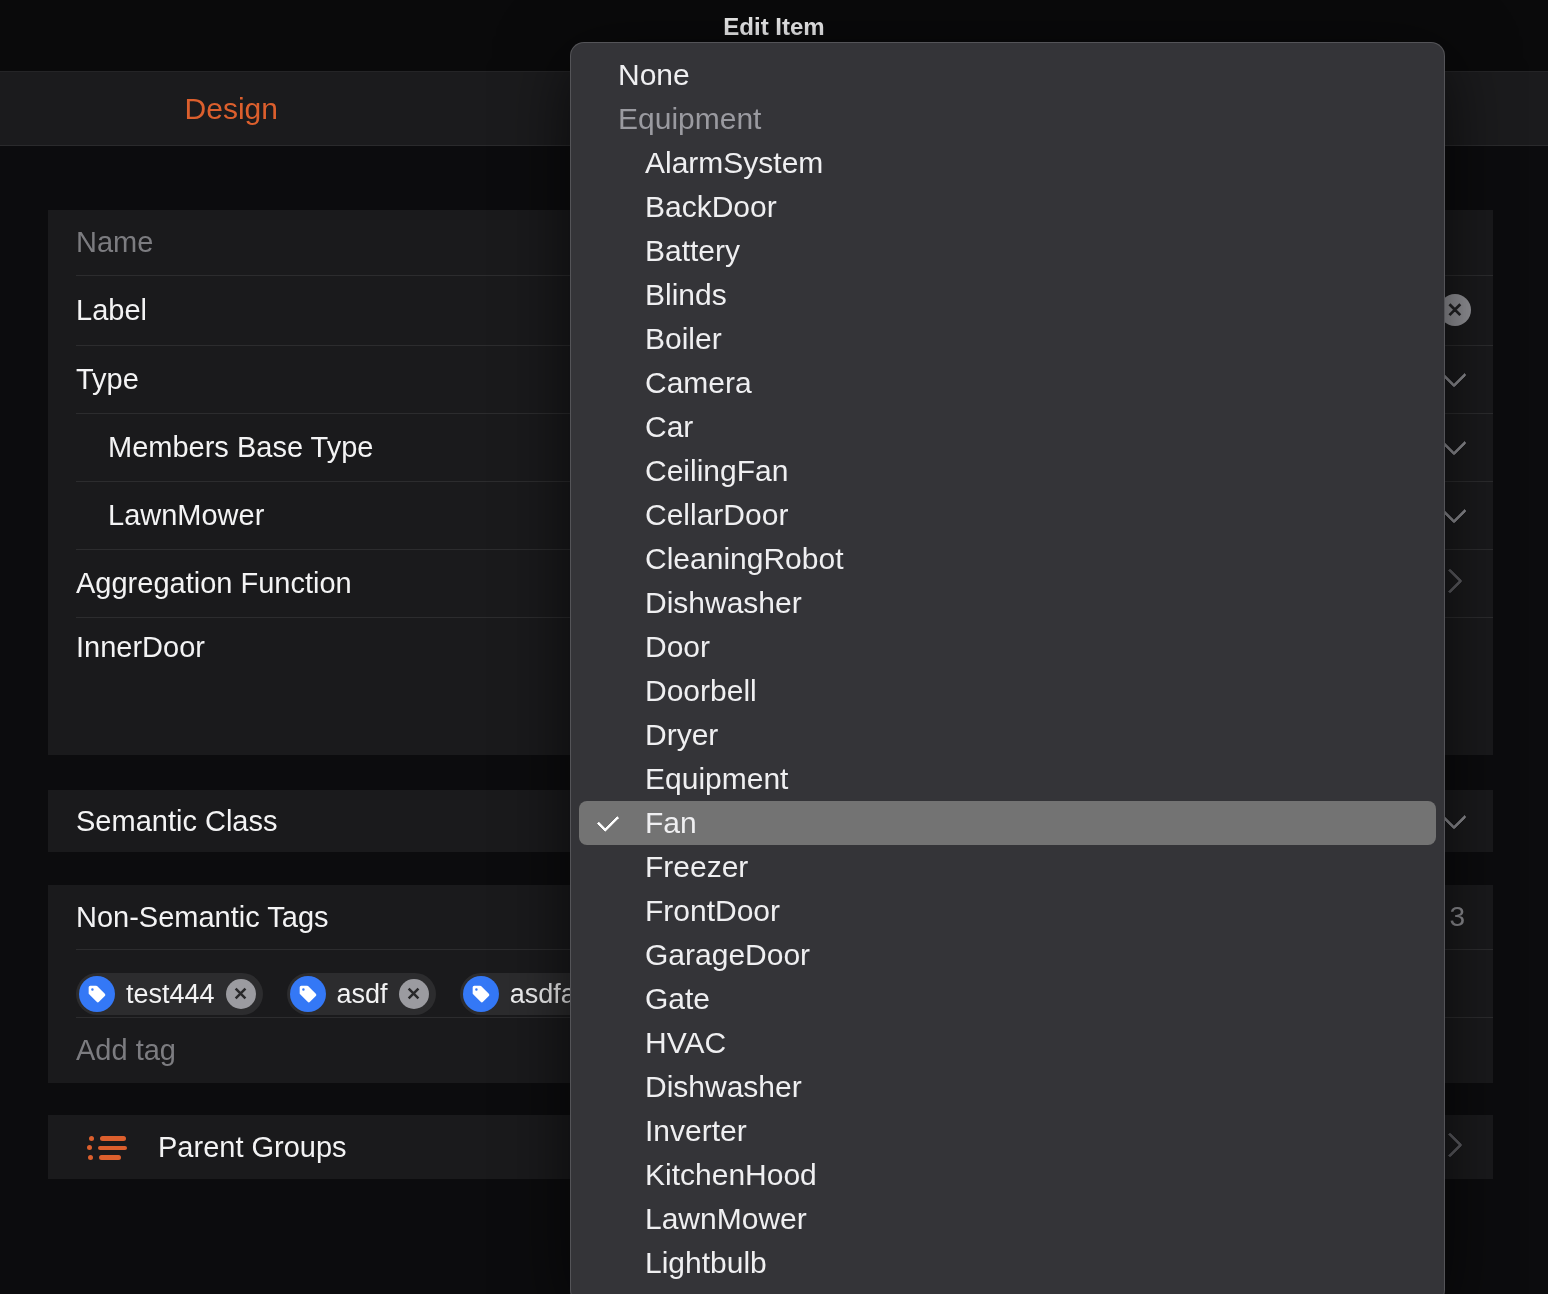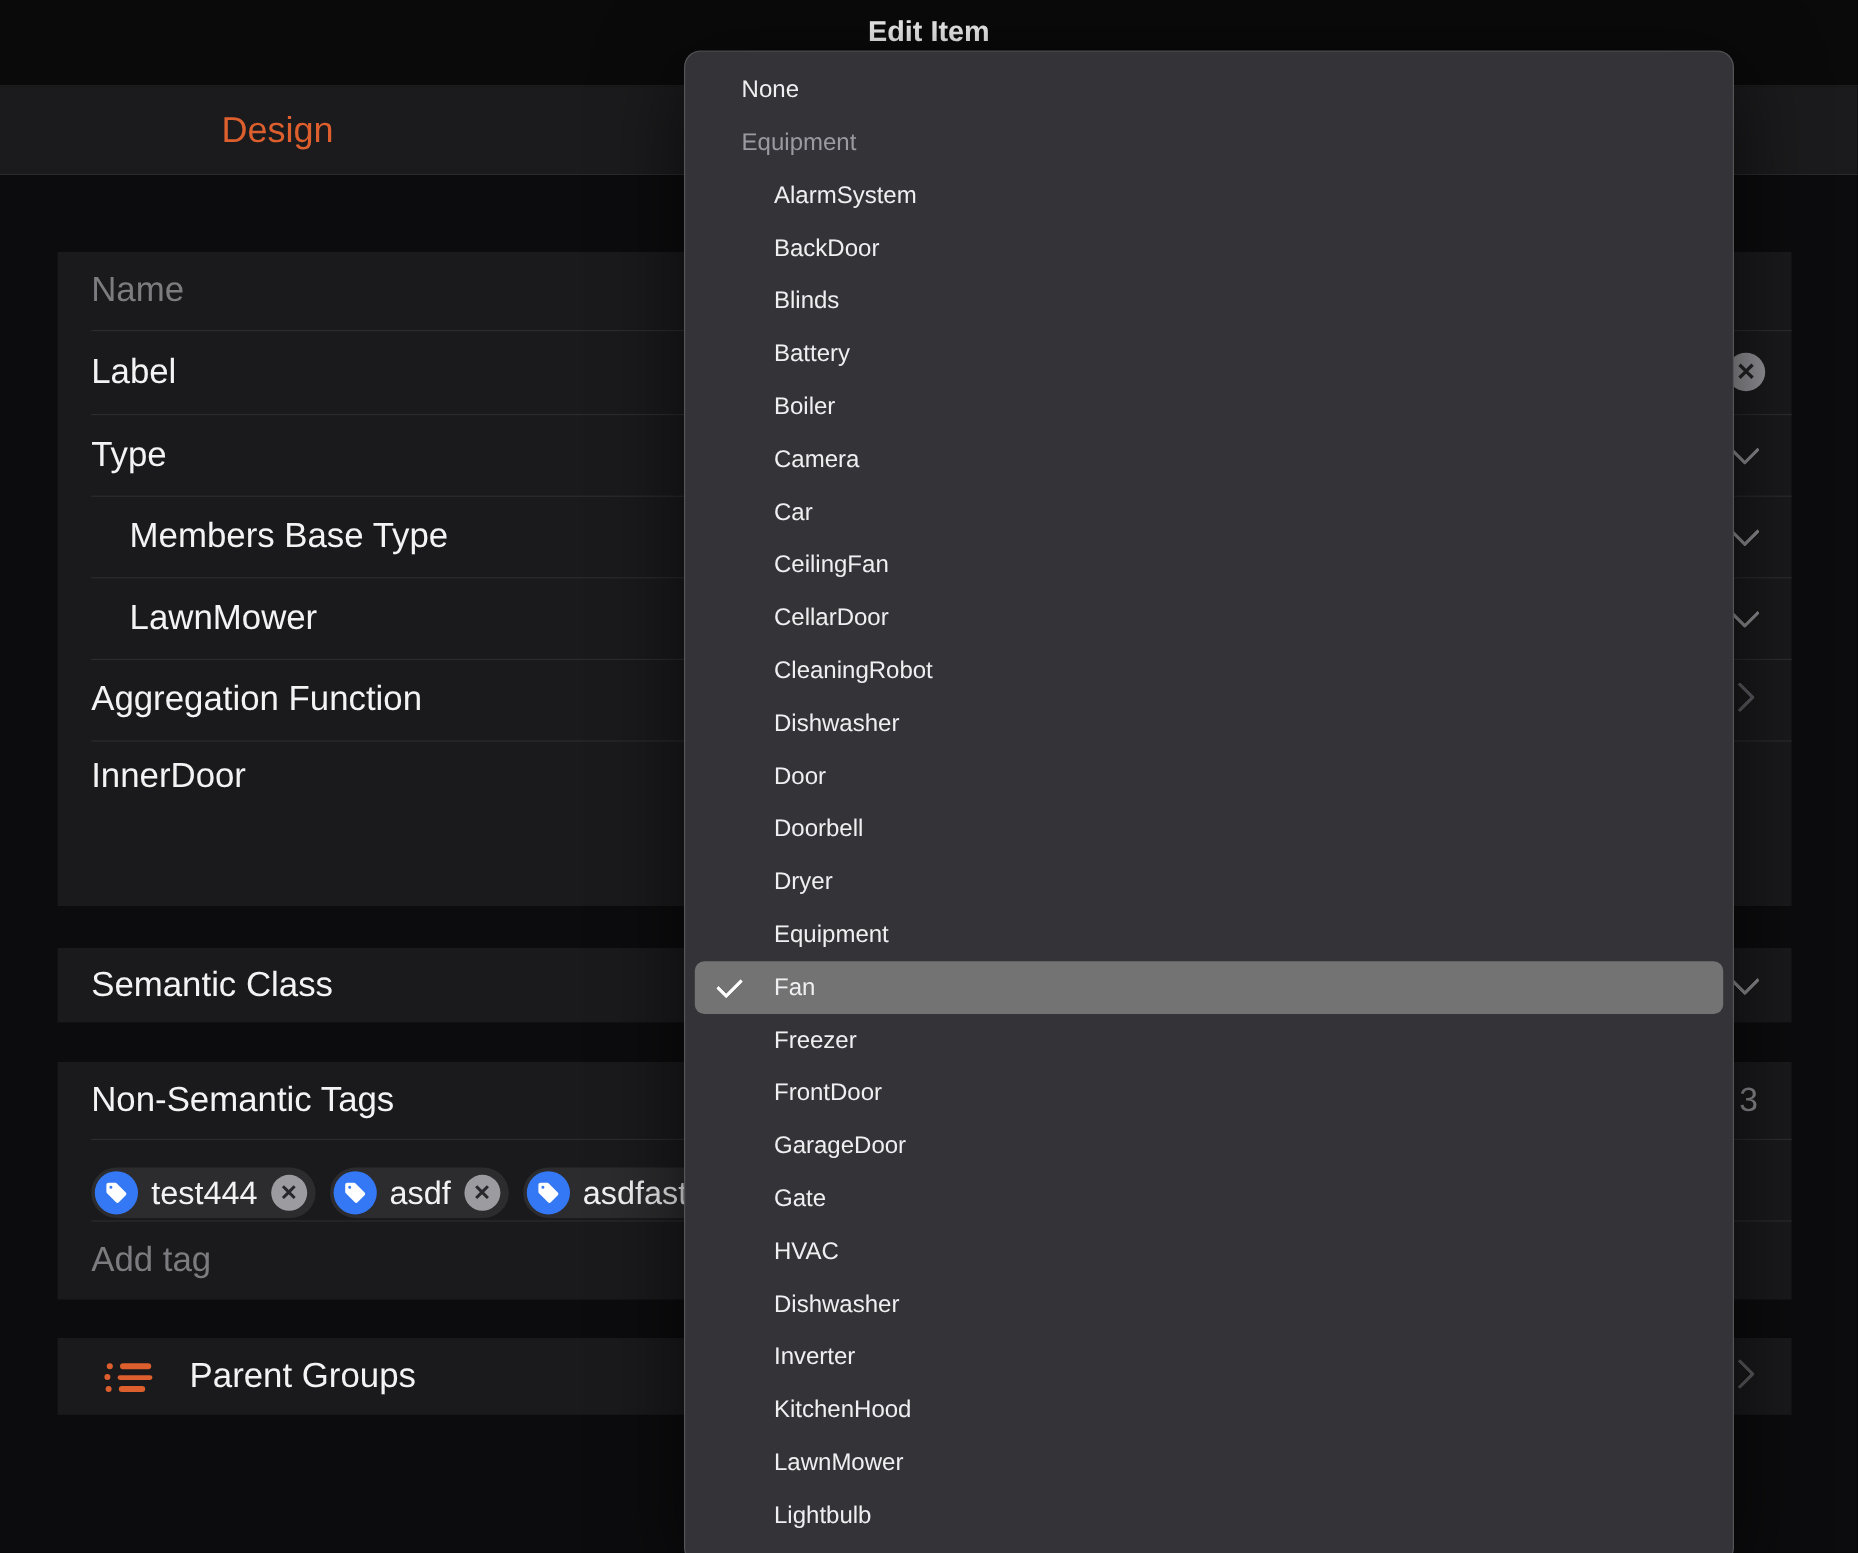--- a/index.html
+++ b/index.html
@@ -34,21 +34,21 @@
     display:flex;align-items:center;justify-content:center;font-size:20px;font-weight:700;}
   .clear-btn::before{content:'\2715';}
   .chev{position:absolute;top:50%;width:15px;height:15px;border-top:3.5px solid #5d5d62;
     border-right:3.5px solid #5d5d62;border-radius:2px;}
   .chev-r{right:34px;margin-top:-11px;transform:rotate(45deg);}
   .chev-d{right:30px;margin-top:-13px;transform:rotate(135deg);border-color:#8e8e93;}
   .tag-count{position:absolute;right:28px;top:50%;transform:translateY(-50%);
     font-size:28px;color:#8e8e93;}
 
   
-  .pills{display:flex;gap:12px;align-items:center;margin-top:22px;}
+  .pills{display:flex;gap:24px;align-items:center;margin-top:22px;}
   .pill{display:inline-flex;align-items:center;height:42px;background:#2c2c2e;border-radius:22px;
     padding:0 7px 0 3px;flex:none;}
   .pill-ico{width:36px;height:36px;border-radius:50%;background:#3478f6;flex:none;
     display:flex;align-items:center;justify-content:center;}
   .pill-label{font-size:27px;color:#f2f2f3;margin:0 11px 0 11px;white-space:nowrap;}
   .pill-close{width:30px;height:30px;border-radius:50%;background:#9b9ba0;flex:none;
     display:flex;align-items:center;justify-content:center;font-size:18px;font-weight:700;color:#28282a;}
   .pill-close::before{content:'\2715';}
 
   
@@ -56,21 +56,21 @@
   .pg-icon i{display:block;position:relative;height:4.5px;border-radius:3px;background:#dc5f2d;margin:5px 0 5px 12px;}
   .pg-icon i::before{content:'';position:absolute;left:-11px;top:-0.25px;width:5px;height:5px;border-radius:50%;background:#dc5f2d;}
   .pg-icon i:nth-child(1){width:26px;}
   .pg-icon i:nth-child(2){width:29px;margin-left:10px;}
   .pg-icon i:nth-child(3){width:22px;margin-left:11px;}
 
   
   .dropdown{position:absolute;left:570px;top:42px;width:875px;height:1262px;box-sizing:border-box;
     background:#343438;border:1px solid rgba(255,255,255,0.16);border-radius:14px;
     box-shadow:0 14px 70px rgba(0,0,0,0.65);z-index:10;padding-top:10px;overflow:hidden;}
-  .dd-row{height:44px;display:flex;align-items:center;font-size:20px;color:#efeff1;box-sizing:border-box;}
+  .dd-row{height:44px;display:flex;align-items:center;font-size:30px;color:#efeff1;box-sizing:border-box;}
   .dd-row.lvl0{padding-left:47px;}
   .dd-row.lvl1{padding-left:74px;}
   .dd-row.group{color:#9a9aa0;}
   .dd-row.selected{position:relative;background:#737373;border-radius:8px;margin:0 8px;padding-left:66px;}
   .check{position:absolute;left:19px;top:50%;width:17px;height:9px;border-left:3.5px solid #fff;
     border-bottom:3.5px solid #fff;border-radius:1px;transform:translateY(-68%) rotate(-45deg);}
 </style>
 </head>
 <body>
 
@@ -185,24 +185,24 @@
         <div class="dd-row lvl0 group">
           <span>Equipment</span>
         </div>
         <div class="dd-row lvl1">
           <span>AlarmSystem</span>
         </div>
         <div class="dd-row lvl1">
           <span>BackDoor</span>
         </div>
         <div class="dd-row lvl1">
+          <span>Battery</span>
+        </div>
+        <div class="dd-row lvl1">
           <span>Blinds</span>
-        </div>
-        <div class="dd-row lvl1">
-          <span>Battery</span>
         </div>
         <div class="dd-row lvl1">
           <span>Boiler</span>
         </div>
         <div class="dd-row lvl1">
           <span>Camera</span>
         </div>
         <div class="dd-row lvl1">
           <span>Car</span>
         </div>

